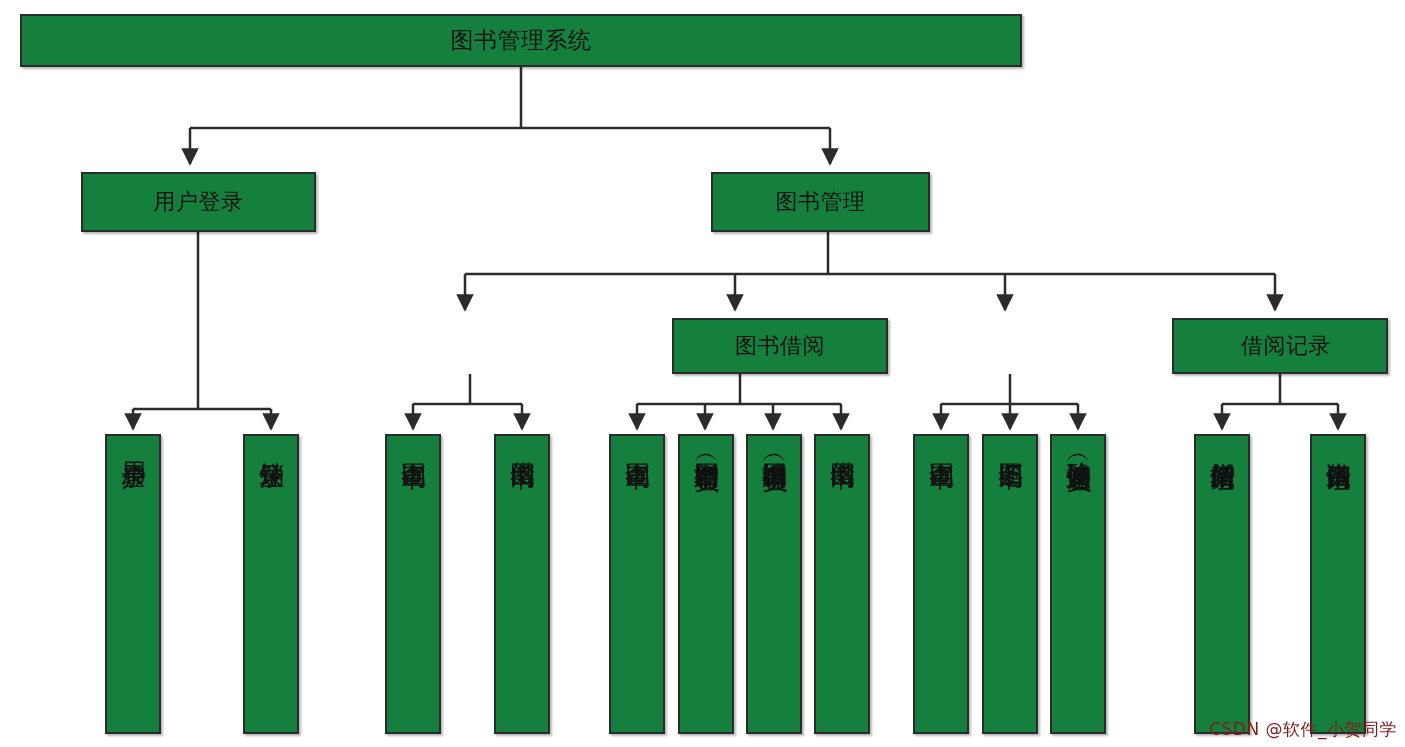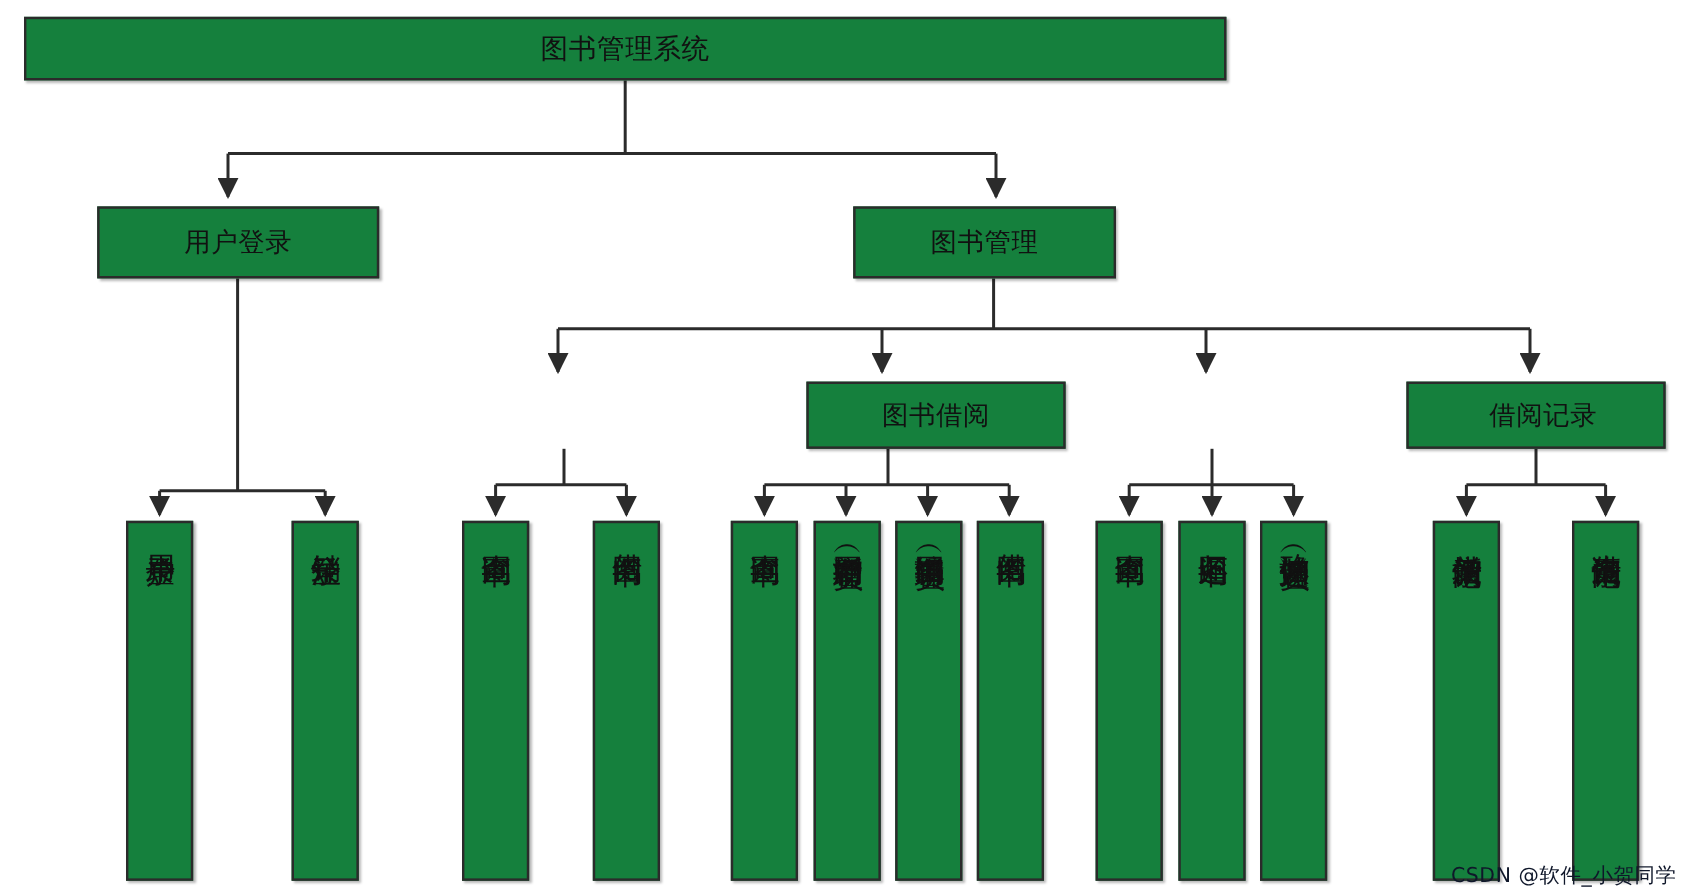--- a/index.html
+++ b/index.html
@@ -60,21 +60,21 @@
     width: 1405px;
     height: 747px;
     pointer-events: none;
   }
   
   #watermark {
     position: absolute;
     right: 8px;
     bottom: 6px;
     font-size: 17px;
-    color: #0f172a;
+    color: #7f1d1d;
     white-space: nowrap;
     letter-spacing: 0.5px;
   }
 </style>
 </head>
 <body>
 
 <div id="canvas">
 
   <svg id="wires" viewBox="0 0 1405 747" width="1405" height="747">

